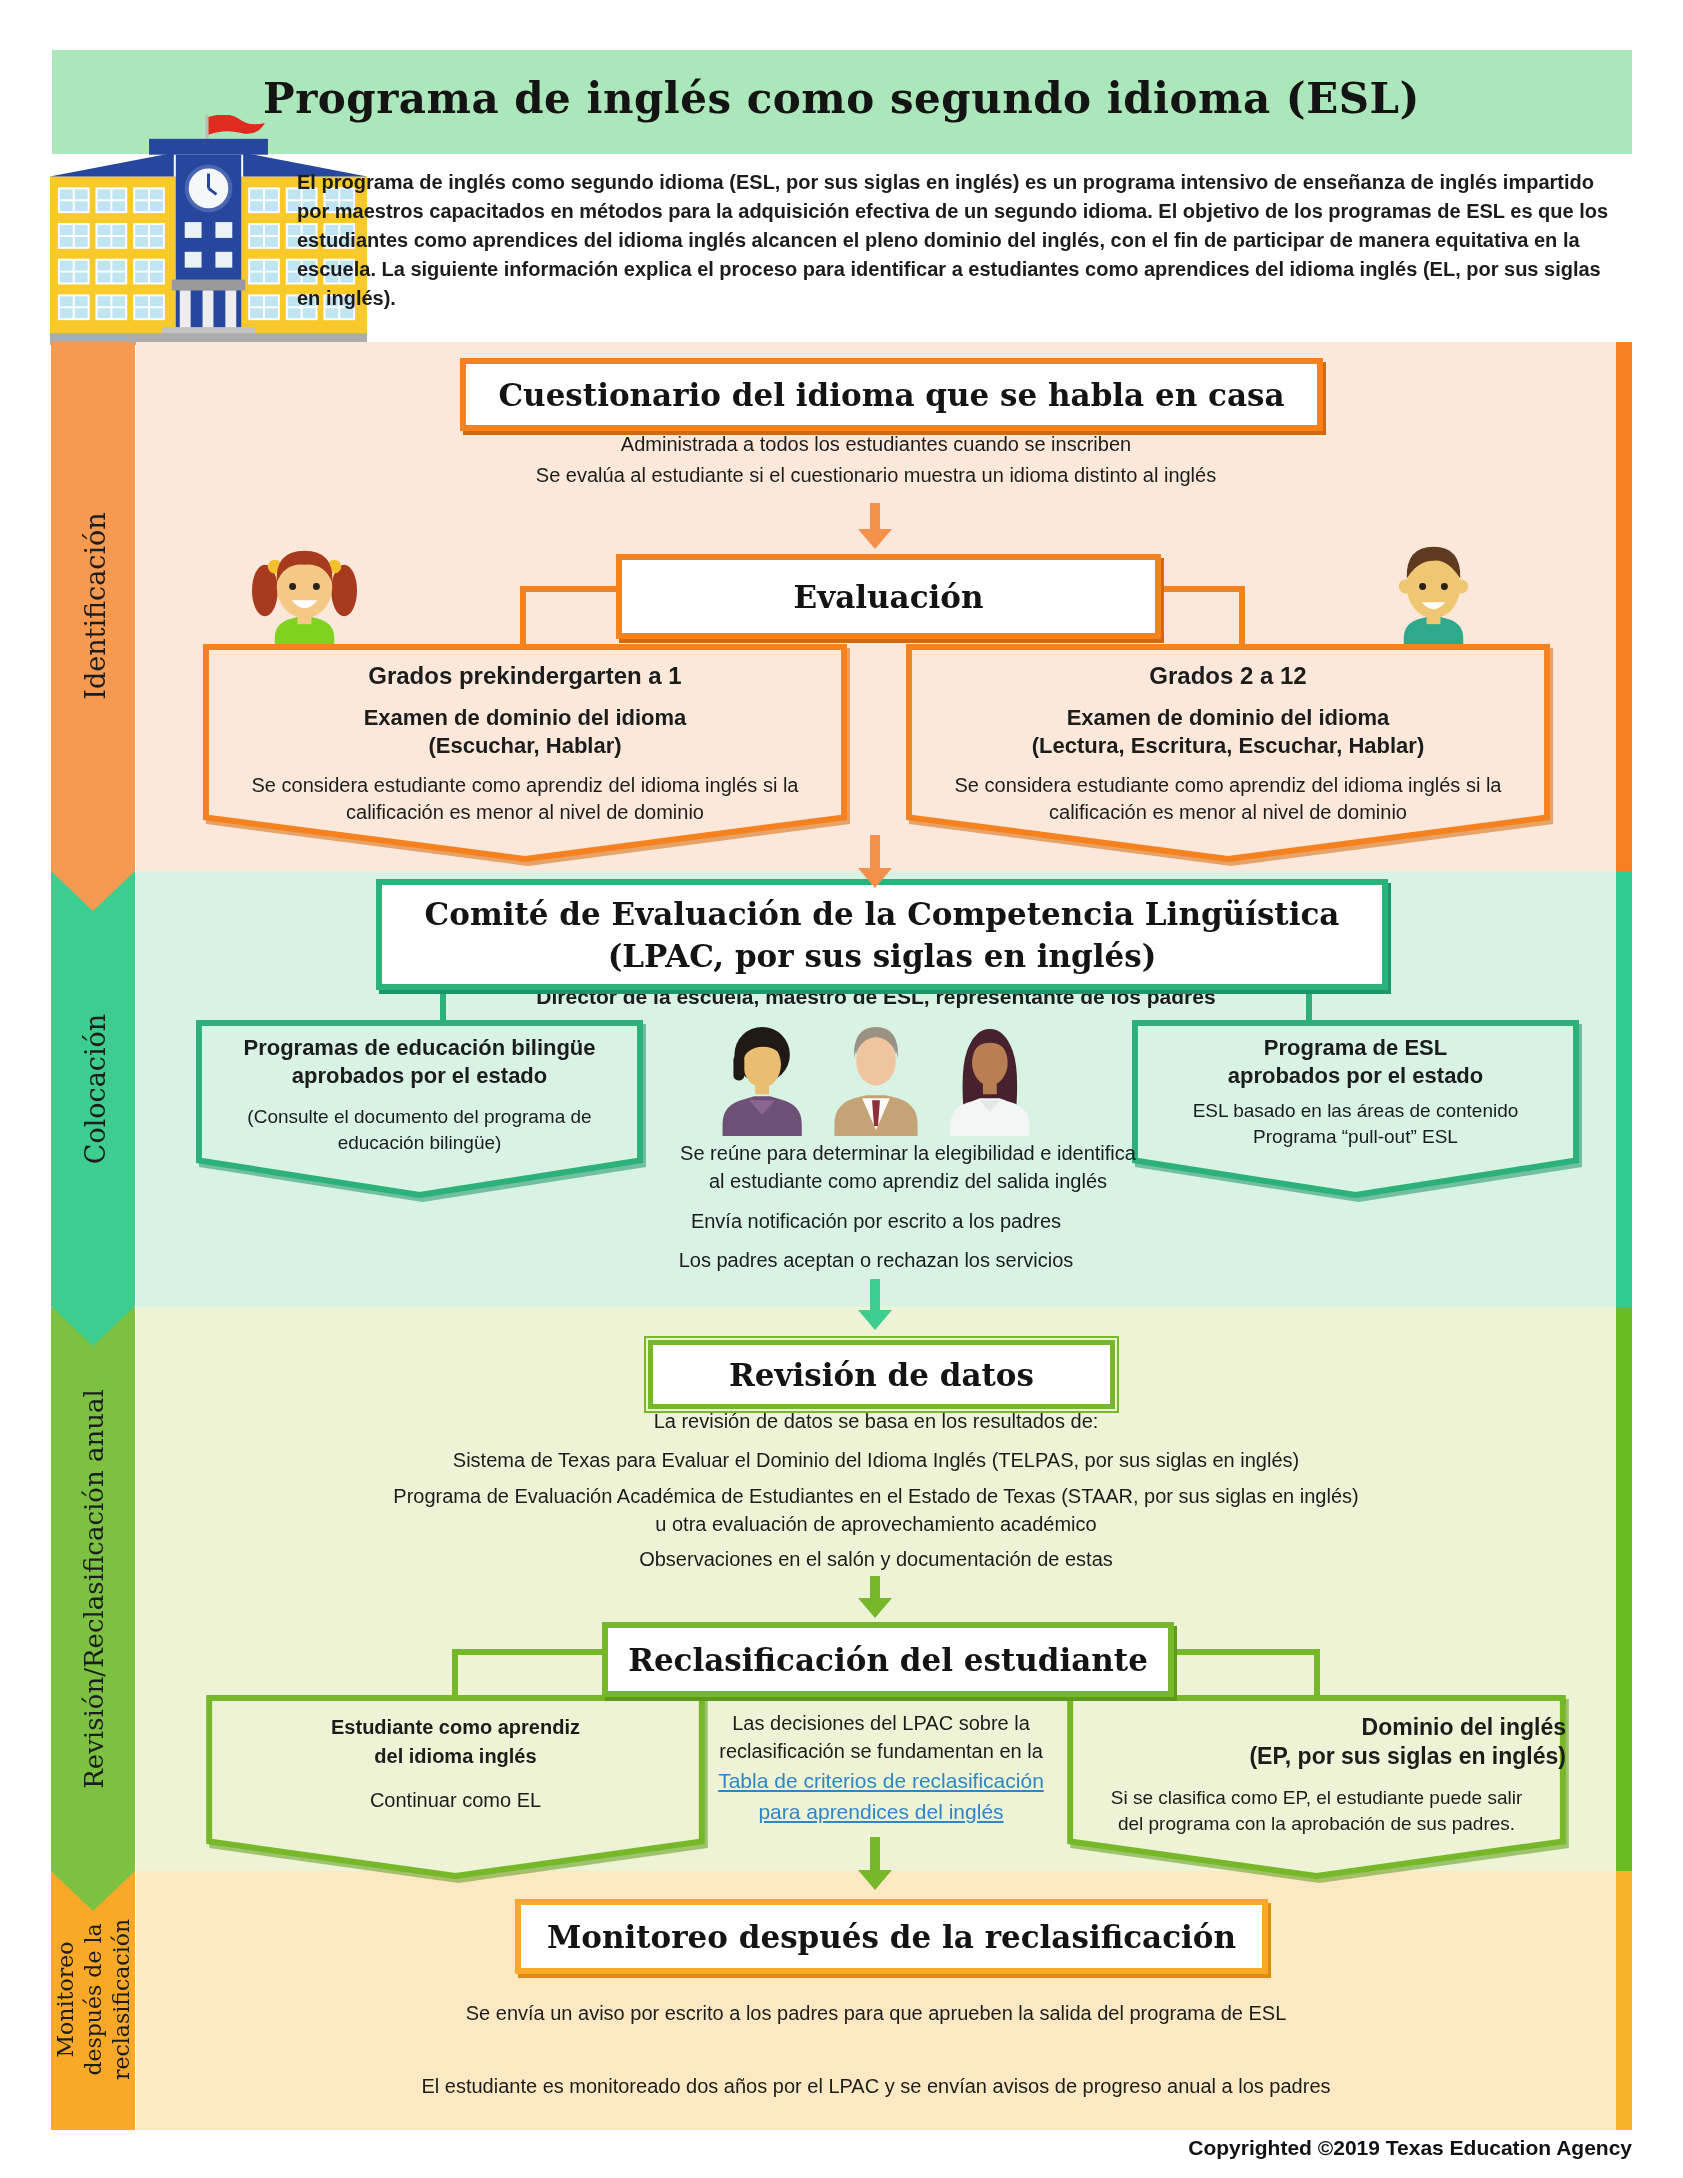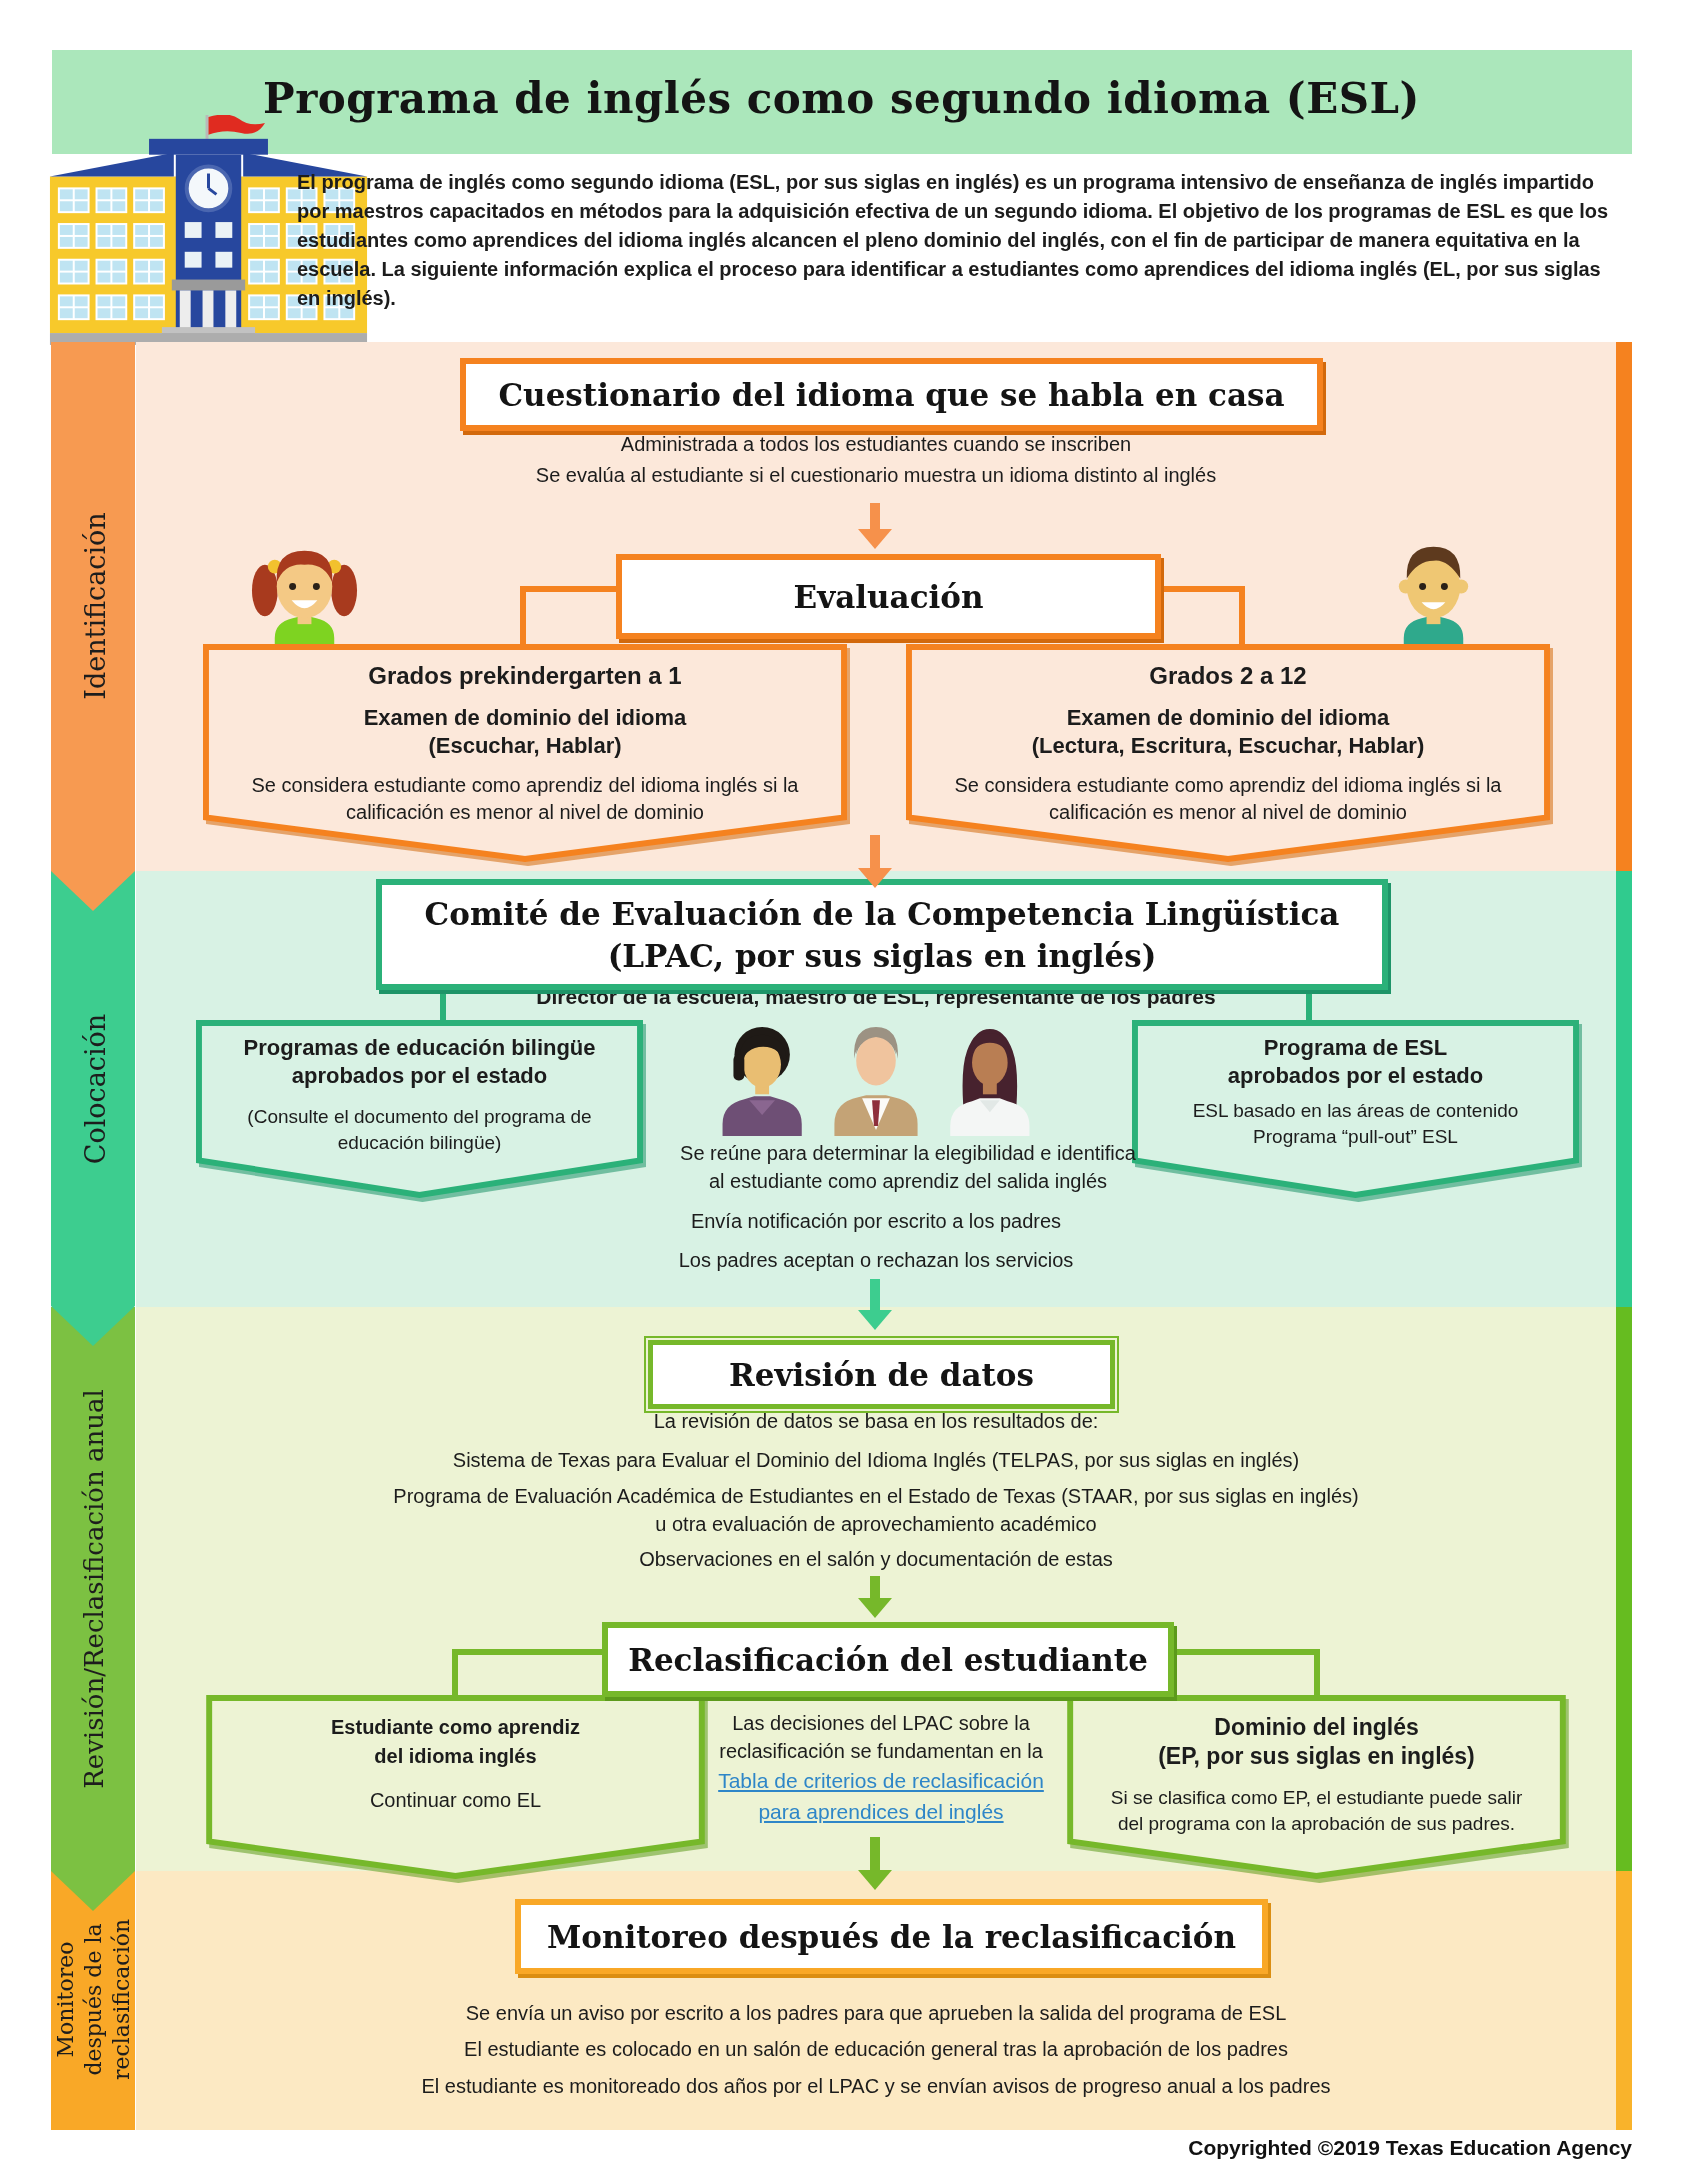--- a/index.html
+++ b/index.html
@@ -315,37 +315,36 @@
     <a href="#" class="link">
       <span>Tabla de criterios de reclasificación</span><br><span>para aprendices del inglés</span>
     </a>
   </div>
 
   <div class="pent" style="left:1067px;top:1695px;width:499px;height:184px;">
     <svg width="499" height="184" viewBox="0 0 504 186" style="filter:drop-shadow(3px 4px 0 rgba(92,154,27,.55));">
       <polygon points="3,3 501,3 501,148 252,183 3,148" fill="#EDF3D4" stroke="#76B82A" stroke-width="6"></polygon>
     </svg>
     <div class="pc" style="top:18px;">
-      <div class="b" style="font-size:23px;line-height:29px;">
+      <div class="b" style="font-size:23px;line-height:29px;text-align:right;">
         <span>Dominio del inglés</span><br><span>(EP, por sus siglas en inglés)</span>
       </div>
       <div style="font-size:19px;line-height:26px;margin-top:14px;">
         <span>Si se clasifica como EP, el estudiante puede salir</span><br><span>del programa con la aprobación de sus padres.</span>
       </div>
     </div>
   </div>
 
   <div class="arrow" style="left:858px;top:1837px;height:53px;z-index:5;">
     <div class="stem" style="height:34px;background:#76B82A;"></div>
       <div class="head" style="border-top:20px solid #76B82A;"></div>
   </div>
 
   <div class="box slab" style="left:515px;top:1899px;width:741px;height:63px;border:6px solid #F9A827;box-shadow:3px 4px 0 #DB8E12;font-size:31px;z-index:2;">
     <span>Monitoreo después de la reclasificación</span>
   </div>
   <div class="abs c" style="left:136px;top:2002px;width:1480px;font-size:20px;">Se envía un aviso por escrito a los padres para que aprueben la salida del programa de ESL</div>
-  <div class="abs c" style="left:136px;top:2038px;width:1480px;font-size:20px;">El estudiante es colocado en un salón de educación general tras la aprobación de los padres</div>
   <div class="abs c" style="left:136px;top:2075px;width:1480px;font-size:20px;">El estudiante es monitoreado dos años por el LPAC y se envían avisos de progreso anual a los padres</div>
 
   <div class="abs b" style="left:939px;top:2136px;width:693px;text-align:right;font-size:21px;color:#111;">Copyrighted ©2019 Texas Education Agency</div>
 
 </div>
 
 
 </body></html>

